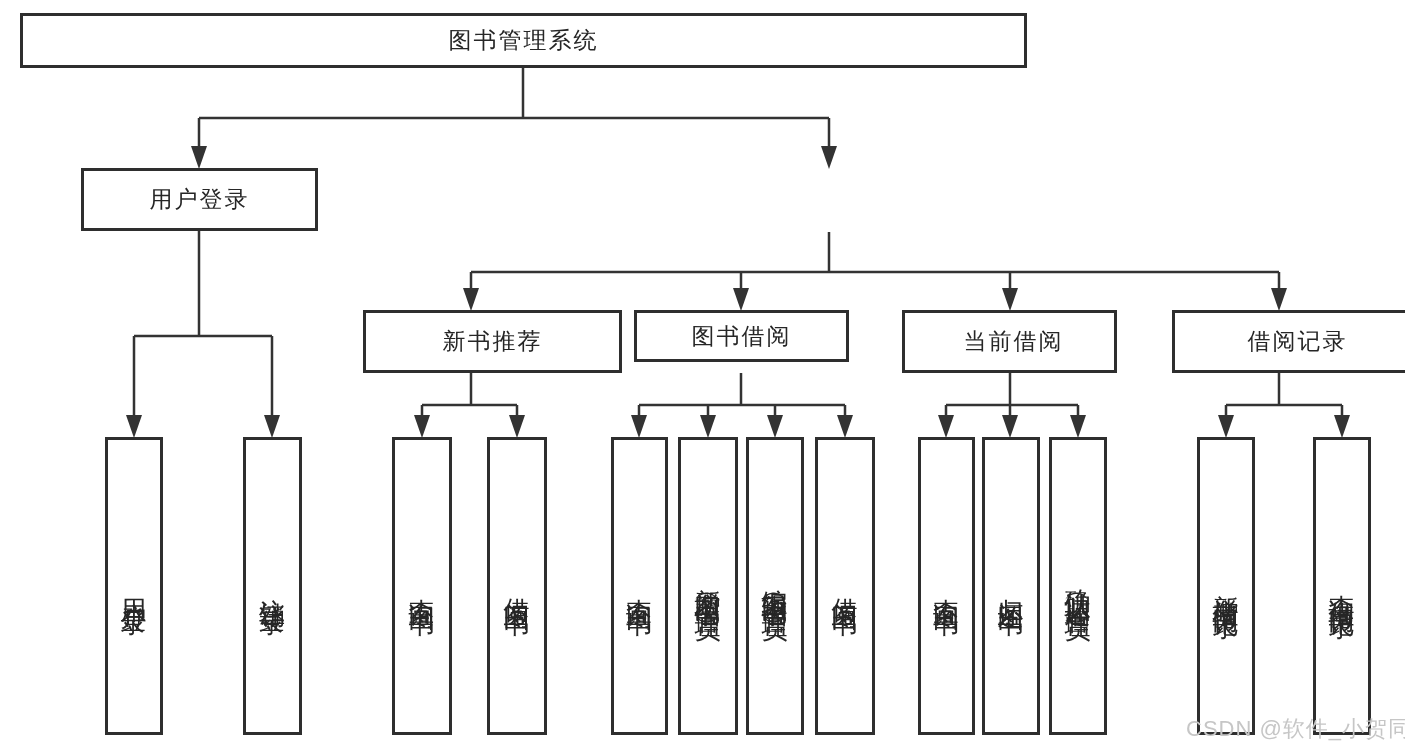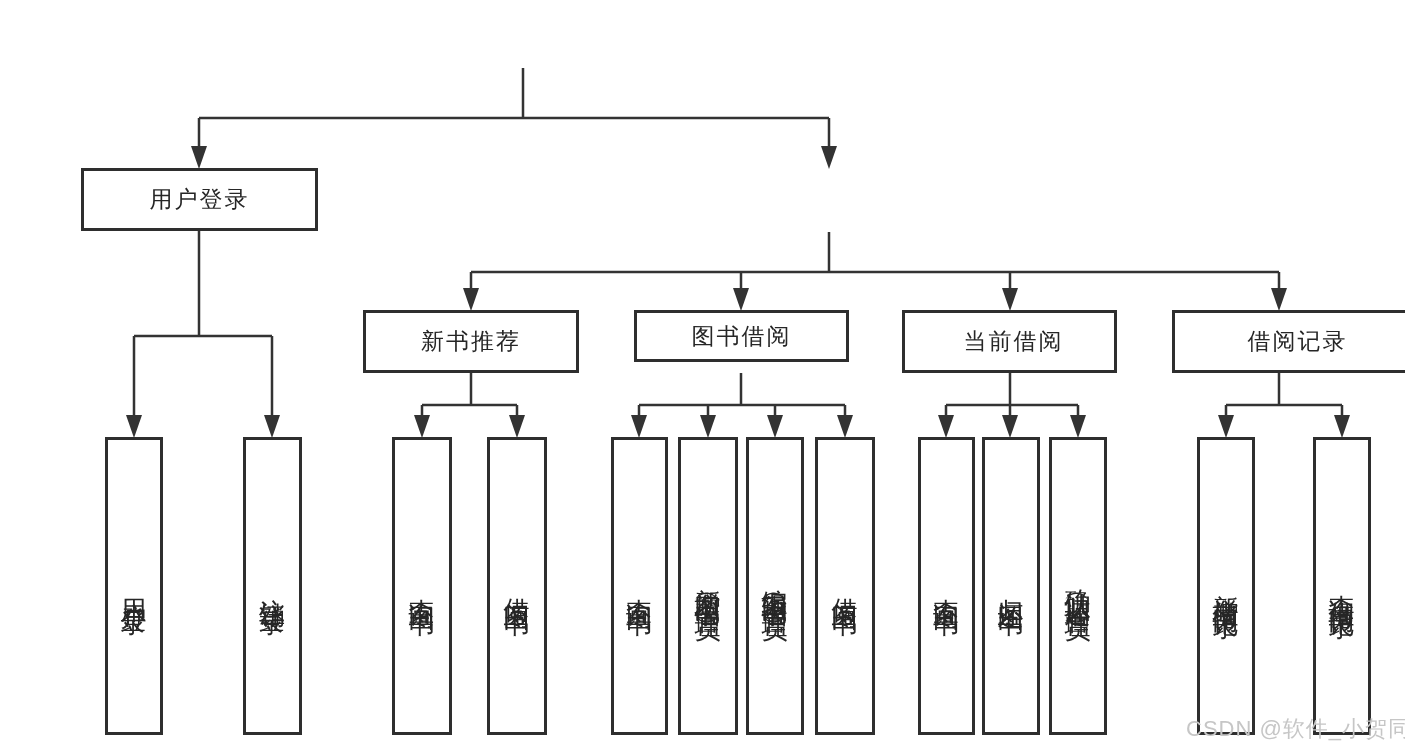--- a/index.html
+++ b/index.html
@@ -82,24 +82,25 @@
       <polygon points="767,415 783,415 775,438"></polygon>
       <polygon points="837,415 853,415 845,438"></polygon>
       <polygon points="938,415 954,415 946,438"></polygon>
       <polygon points="1002,415 1018,415 1010,438"></polygon>
       <polygon points="1070,415 1086,415 1078,438"></polygon>
       <polygon points="1218,415 1234,415 1226,438"></polygon>
       <polygon points="1334,415 1350,415 1342,438"></polygon>
     </g>
   </svg>
 
+  <div class="box h" style="left:20px; top:13px; width:1007px; height:55px;">图书管理系统</div>
 
   <div class="box h" style="left:81px; top:168px; width:237px; height:63px;">用户登录</div>
 
-  <div class="box h" style="left:363px; top:310px; width:216px; height:63px;">新书推荐</div>
+  <div class="box h" style="left:363px; top:310px; width:259px; height:63px;">新书推荐</div>
   <div class="box h" style="left:634px; top:310px; width:215px; height:52px;">图书借阅</div>
   <div class="box h" style="left:902px; top:310px; width:215px; height:63px;padding-left:8px;">当前借阅</div>
   <div class="box h" style="left:1172px; top:310px; width:251px; height:63px;">借阅记录</div>
 
   <div class="box v" style="left:105px; top:437px; width:58px; height:298px;">用户登录</div>
   <div class="box v" style="left:243px; top:437px; width:59px; height:298px;">注销登录</div>
 
   <div class="box v" style="left:392px; top:437px; width:60px; height:298px;">查询图书</div>
   <div class="box v" style="left:487px; top:437px; width:60px; height:298px;">借阅图书</div>
 

